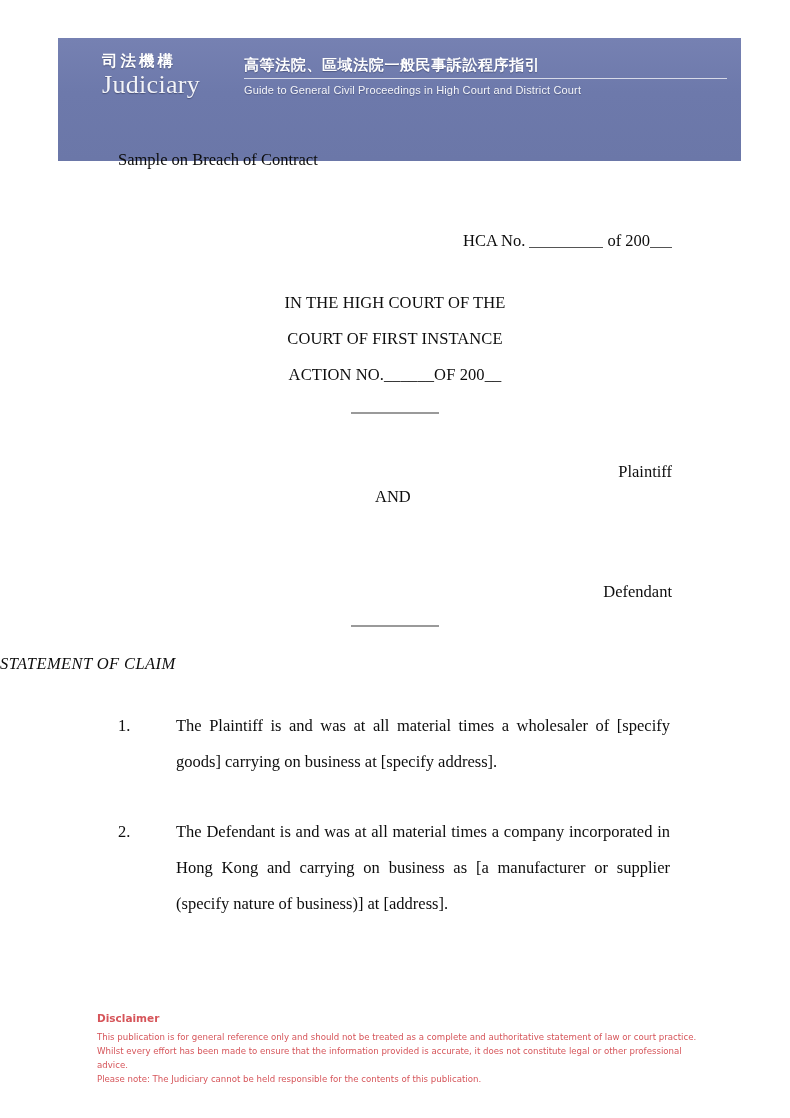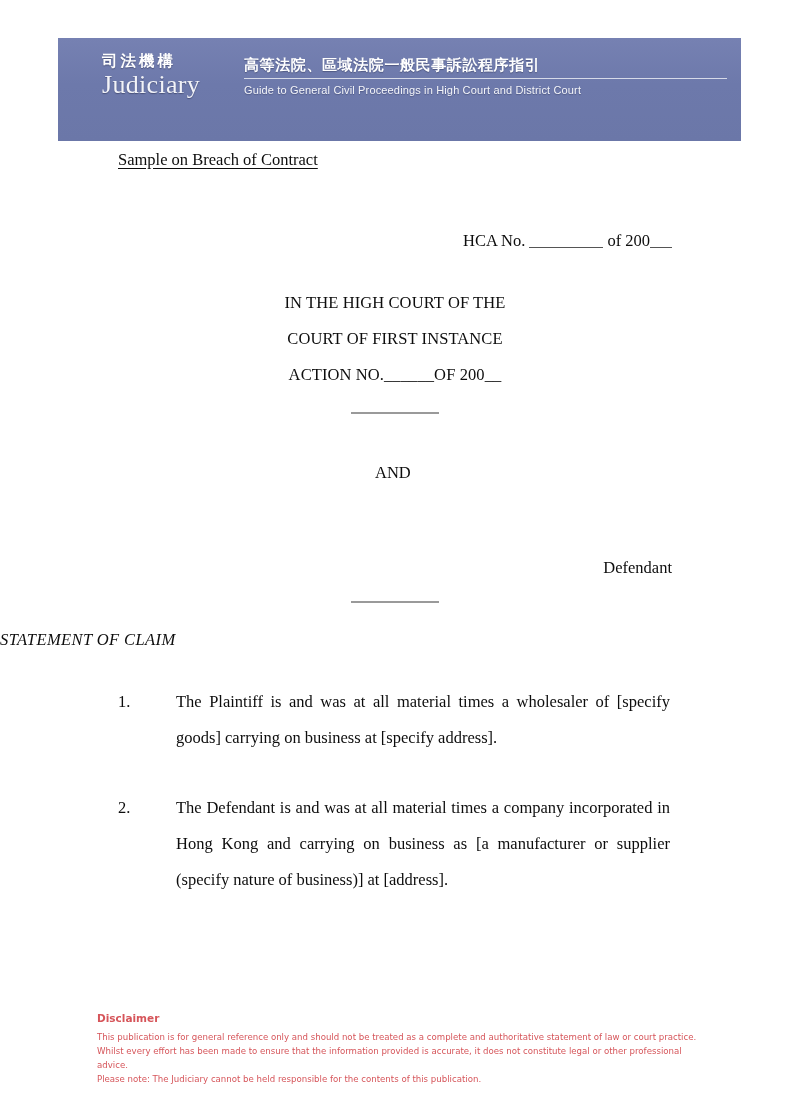--- a/index.html
+++ b/index.html
@@ -15,21 +15,21 @@
     font-family: "Liberation Serif", "DejaVu Serif", serif;
     color: #0d0d0d;
   }
 
   
   .banner {
     position: absolute;
     left: 58px;
     top: 38px;
     width: 683px;
-    height: 103px;
+    height: 123px;
     background: linear-gradient(180deg, #7681b2 0%, #6d79ab 45%, #6b77a8 100%);
     box-sizing: border-box;
   }
   .banner-inner {
     position: absolute;
     left: 44px;
     top: 14px;
     right: 14px;
     bottom: 0;
     display: flex;
@@ -91,21 +91,20 @@
   
   .doc {
     position: absolute;
     left: 0;
     top: 141px;
     width: 790px;
   }
   .sample-title {
     margin: 9px 0 0 118px;
     font-size: 16.5px;
-    text-decoration: underline;
     text-underline-offset: 3px;
     display: inline-block;
   }
 
   .hca-line {
     margin: 61px 56px 0 0;
     text-align: right;
     font-size: 16.5px;
     padding-right: 62px;
   }
@@ -221,20 +220,23 @@
     <div>IN THE HIGH COURT OF THE</div>
     <div>COURT OF FIRST INSTANCE</div>
     <div>ACTION NO.______OF 200__</div>
   </div>
 
   <div class="rule-center"></div>
 
 
   <div style="height:48px"></div>
 
+  <div class="party-row">
+    <span class="party-right">Plaintiff</span>
+  </div>
 
   <div class="party-row" style="margin-top:1px">
     <span class="and-word">AND</span>
   </div>
 
   <div style="height:71px"></div>
 
   <div class="party-row">
     <span class="party-right">Defendant</span>
   </div>

